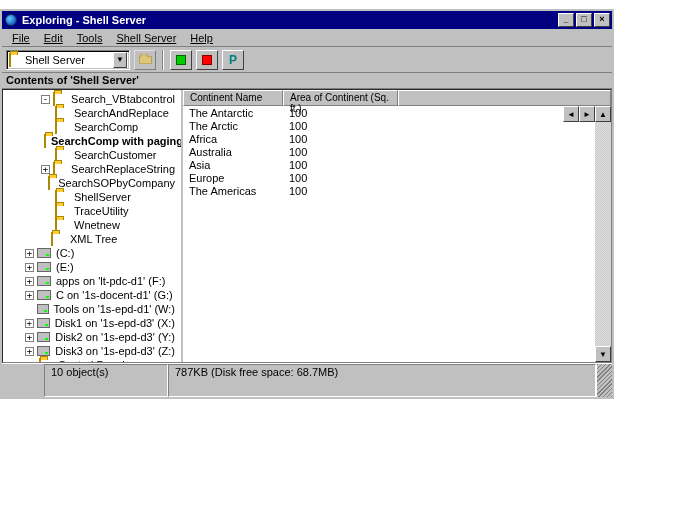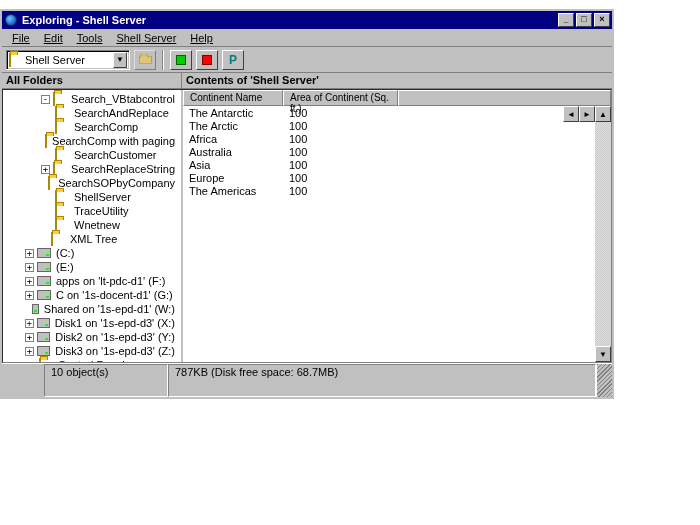--- a/index.html
+++ b/index.html
@@ -168,21 +168,20 @@
       </div>
     <div class="tbtn">
         <span class="sq-red"></span>
       </div>
     <div class="tbtn">
         <span class="letter-p">P</span>
       </div>
   </div>
 
   <div class="headers">
-    <div class="hdr-left">All Folders</div>
     <div class="hdr-right">Contents of 'Shell Server'</div>
   </div>
 
   <div class="body">
 
     <div class="tree" id="tree">
         <div class="tree-row" style="padding-left: 38px;">
           <span class="exp">-</span>
           <span class="mini-icon" style="margin-right: 3px;"><span class="folder-y"></span></span>
           <span class="tree-label">Search_VBtabcontrol</span>
@@ -190,21 +189,21 @@
         <div class="tree-row" style="padding-left: 38px;">
           <span class="noexp"></span>
           <span class="mini-icon" style="margin-right: 3px;"><span class="folder-y"></span></span>
           <span class="tree-label">SearchAndReplace</span>
         </div>
         <div class="tree-row" style="padding-left: 38px;">
           <span class="noexp"></span>
           <span class="mini-icon" style="margin-right: 3px;"><span class="folder-y"></span></span>
           <span class="tree-label">SearchComp</span>
         </div>
-        <div class="tree-row" style="padding-left: 38px;">
+        <div class="tree-row" style="padding-left: 38px; font-weight: bold;">
           <span class="noexp"></span>
           <span class="mini-icon" style="margin-right: 3px;"><span class="folder-y"></span></span>
           <span class="tree-label">SearchComp with paging</span>
         </div>
         <div class="tree-row" style="padding-left: 38px;">
           <span class="noexp"></span>
           <span class="mini-icon" style="margin-right: 3px;"><span class="folder-y"></span></span>
           <span class="tree-label">SearchCustomer</span>
         </div>
         <div class="tree-row" style="padding-left: 38px;">
@@ -253,21 +252,21 @@
           <span class="tree-label">apps on 'lt-pdc-d1' (F:)</span>
         </div>
         <div class="tree-row" style="padding-left: 22px;">
           <span class="exp">+</span>
           <span class="drive-icon" style="margin-right: 3px;"></span>
           <span class="tree-label">C on '1s-docent-d1' (G:)</span>
         </div>
         <div class="tree-row" style="padding-left: 22px;">
           <span class="noexp"></span>
           <span class="drive-icon" style="margin-right: 3px;"></span>
-          <span class="tree-label">Shared on '1s-epd-d1' (W:)</span>
+          <span class="tree-label">Tools on '1s-epd-d1' (W:)</span>
         </div>
         <div class="tree-row" style="padding-left: 22px;">
           <span class="exp">+</span>
           <span class="drive-icon" style="margin-right: 3px;"></span>
           <span class="tree-label">Disk1 on '1s-epd-d3' (X:)</span>
         </div>
         <div class="tree-row" style="padding-left: 22px;">
           <span class="exp">+</span>
           <span class="drive-icon" style="margin-right: 3px;"></span>
           <span class="tree-label">Disk2 on '1s-epd-d3' (Y:)</span>

